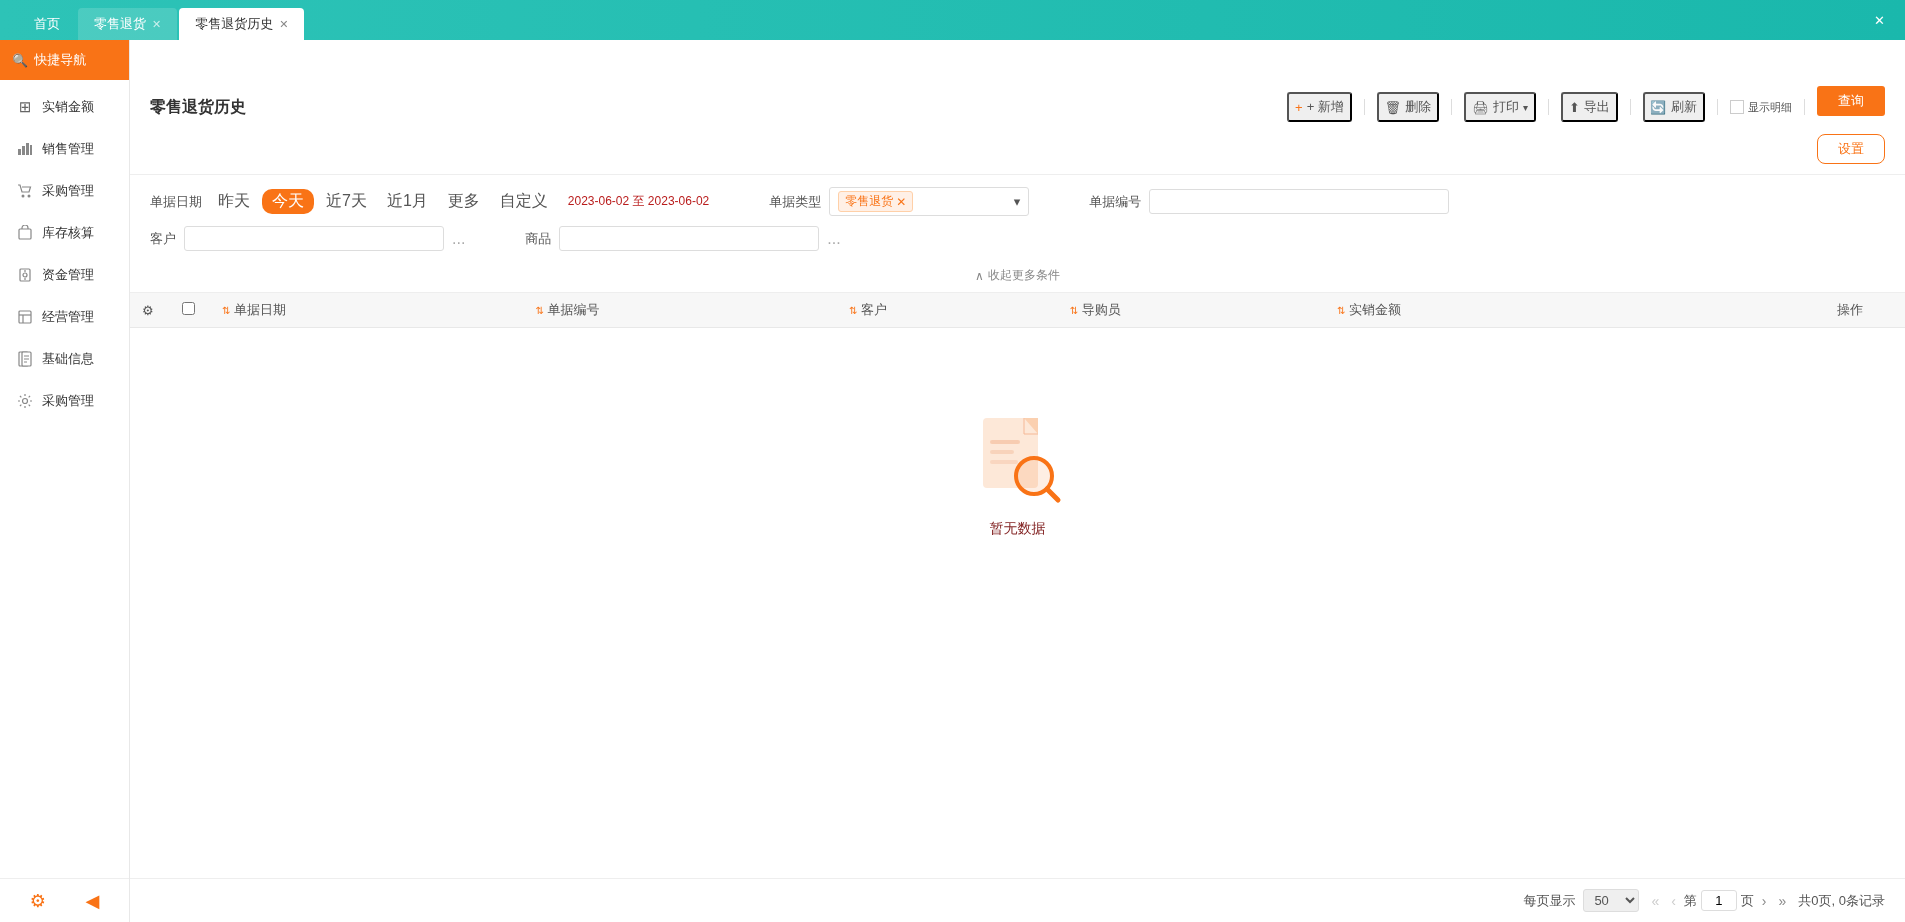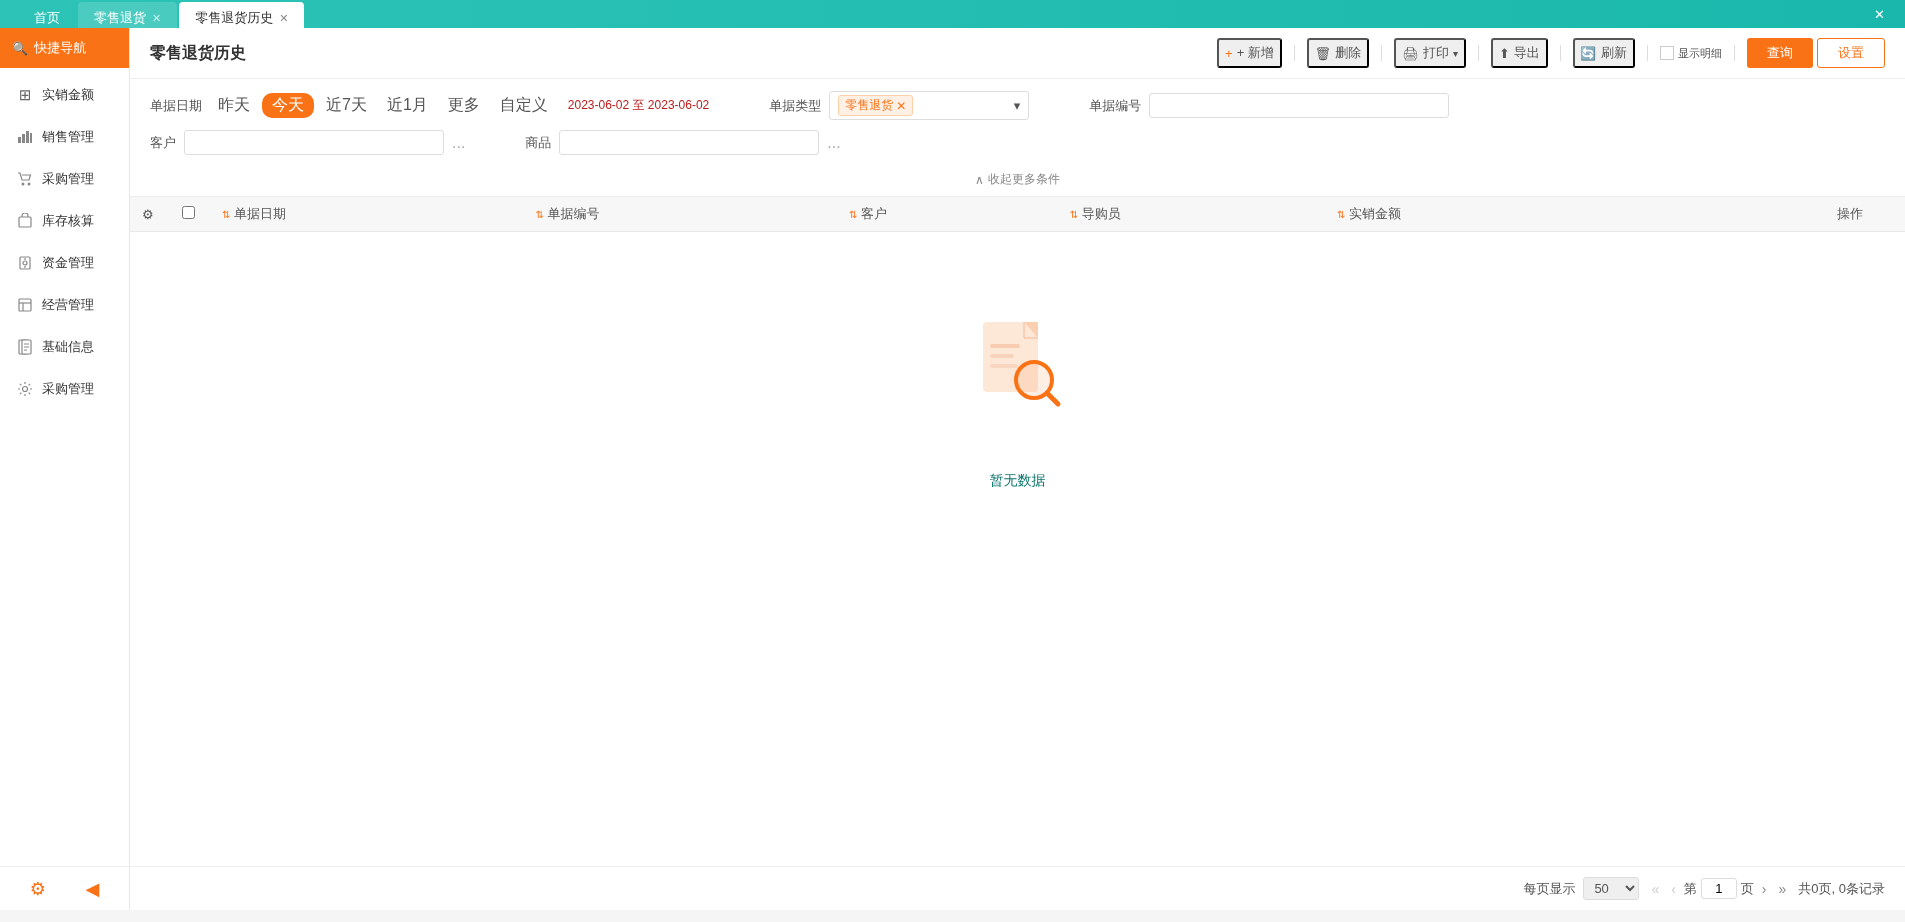--- a/index.html
+++ b/index.html
@@ -2,21 +2,21 @@
 <html><head>
   <meta charset="utf-8">
   <style>
     * { box-sizing: border-box; margin: 0; padding: 0; font-family: 'Microsoft YaHei', Arial, sans-serif; }
     body { width: 1905px; height: 922px; overflow: hidden; background: #f5f5f5; }
 
     
     .top-bar {
       display: flex; align-items: center;
       background: linear-gradient(to right, #2dc3b7, #1ab8ac);
-      height: 28px; padding: 0 10px;
+      height: 40px; padding: 0 10px;
     }
     .top-bar-tabs { display: flex; align-items: center; flex: 1; gap: 2px; margin-left: 8px; }
     .tab-item {
       background: rgba(255,255,255,0.15); color: #fff;
       padding: 4px 16px; border-radius: 4px 4px 0 0;
       font-size: 13px; cursor: pointer; display: flex; align-items: center; gap: 6px;
       height: 32px; margin-top: 8px;
     }
     .tab-item.active { background: #fff; color: #333; }
     .tab-home { background: transparent; color: #fff; }
@@ -66,21 +66,21 @@
       display: flex; align-items: center; gap: 4px;
       font-size: 13px; color: #555; cursor: pointer; padding: 4px 6px;
       border-radius: 3px; transition: background 0.15s;
     }
     .btn-query {
       background: #f97316; color: #fff; border: none;
       padding: 6px 20px; border-radius: 3px; font-size: 13px; cursor: pointer;
     }
     .btn-setting {
       background: #fff; color: #f97316; border: 1px solid #f97316;
-      padding: 5px 20px; border-radius: 3px; font-size: 13px; cursor: pointer;
+      padding: 5px 20px; border-radius: 8px; font-size: 13px; cursor: pointer;
     }
     .show-detail { display: flex; align-items: center; gap: 4px; font-size: 11px; color: #555; }
     .checkbox-display { width: 14px; height: 14px; border: 1px solid #ccc; display: inline-block; background: #fff; }
 
     
     .filter-area {
       background: #fff; padding: 12px 20px 0 20px;
       border-bottom: 1px solid #eee;
     }
     .filter-row { display: flex; align-items: center; gap: 20px; margin-bottom: 10px; flex-wrap: wrap; }
@@ -300,21 +300,21 @@
         <button class="toolbar-btn">
           <span>🔄</span>
           <span>刷新</span>
         </button>
         <div class="toolbar-divider"></div>
         <div class="show-detail">
           <span class="checkbox-display"></span>
           <span>显示明细</span>
         </div>
         <div class="toolbar-divider"></div>
-        <div style="display:flex; flex-direction:row; gap:4px;">
+        <div style="display:flex; flex-direction:column; gap:18px;margin-top:36px;">
           <button class="btn-query">查询</button>
           <button class="btn-setting">设置</button>
         </div>
       </div>
     </div>
 
     <div class="filter-area">
       <div class="filter-row">
 
         <div class="filter-item">
@@ -419,21 +419,21 @@
 
                     <rect x="22" y="32" width="30" height="4" rx="2" fill="#f5c4a8" opacity="0.8"></rect>
                     <rect x="22" y="42" width="24" height="4" rx="2" fill="#f5c4a8" opacity="0.6"></rect>
                     <rect x="22" y="52" width="28" height="4" rx="2" fill="#f5c4a8" opacity="0.5"></rect>
 
                     <circle cx="66" cy="68" r="18" fill="rgba(249,115,22,0.12)" stroke="#f97316" stroke-width="4"></circle>
 
                     <line x1="79" y1="81" x2="90" y2="92" stroke="#f97316" stroke-width="5" stroke-linecap="round"></line>
                   </svg>
                 </div>
-                <span style="font-size:14px; color:#0f766e;margin-top:48px;">暂无数据</span>
+                <span style="font-size:14px; color:#7f1d1d;">暂无数据</span>
               </div>
             </td>
           </tr>
         </tbody>
       </table>
     </div>
 
     <div class="pagination-bar">
       <span>每页显示</span>
       <select class="page-size-select">

